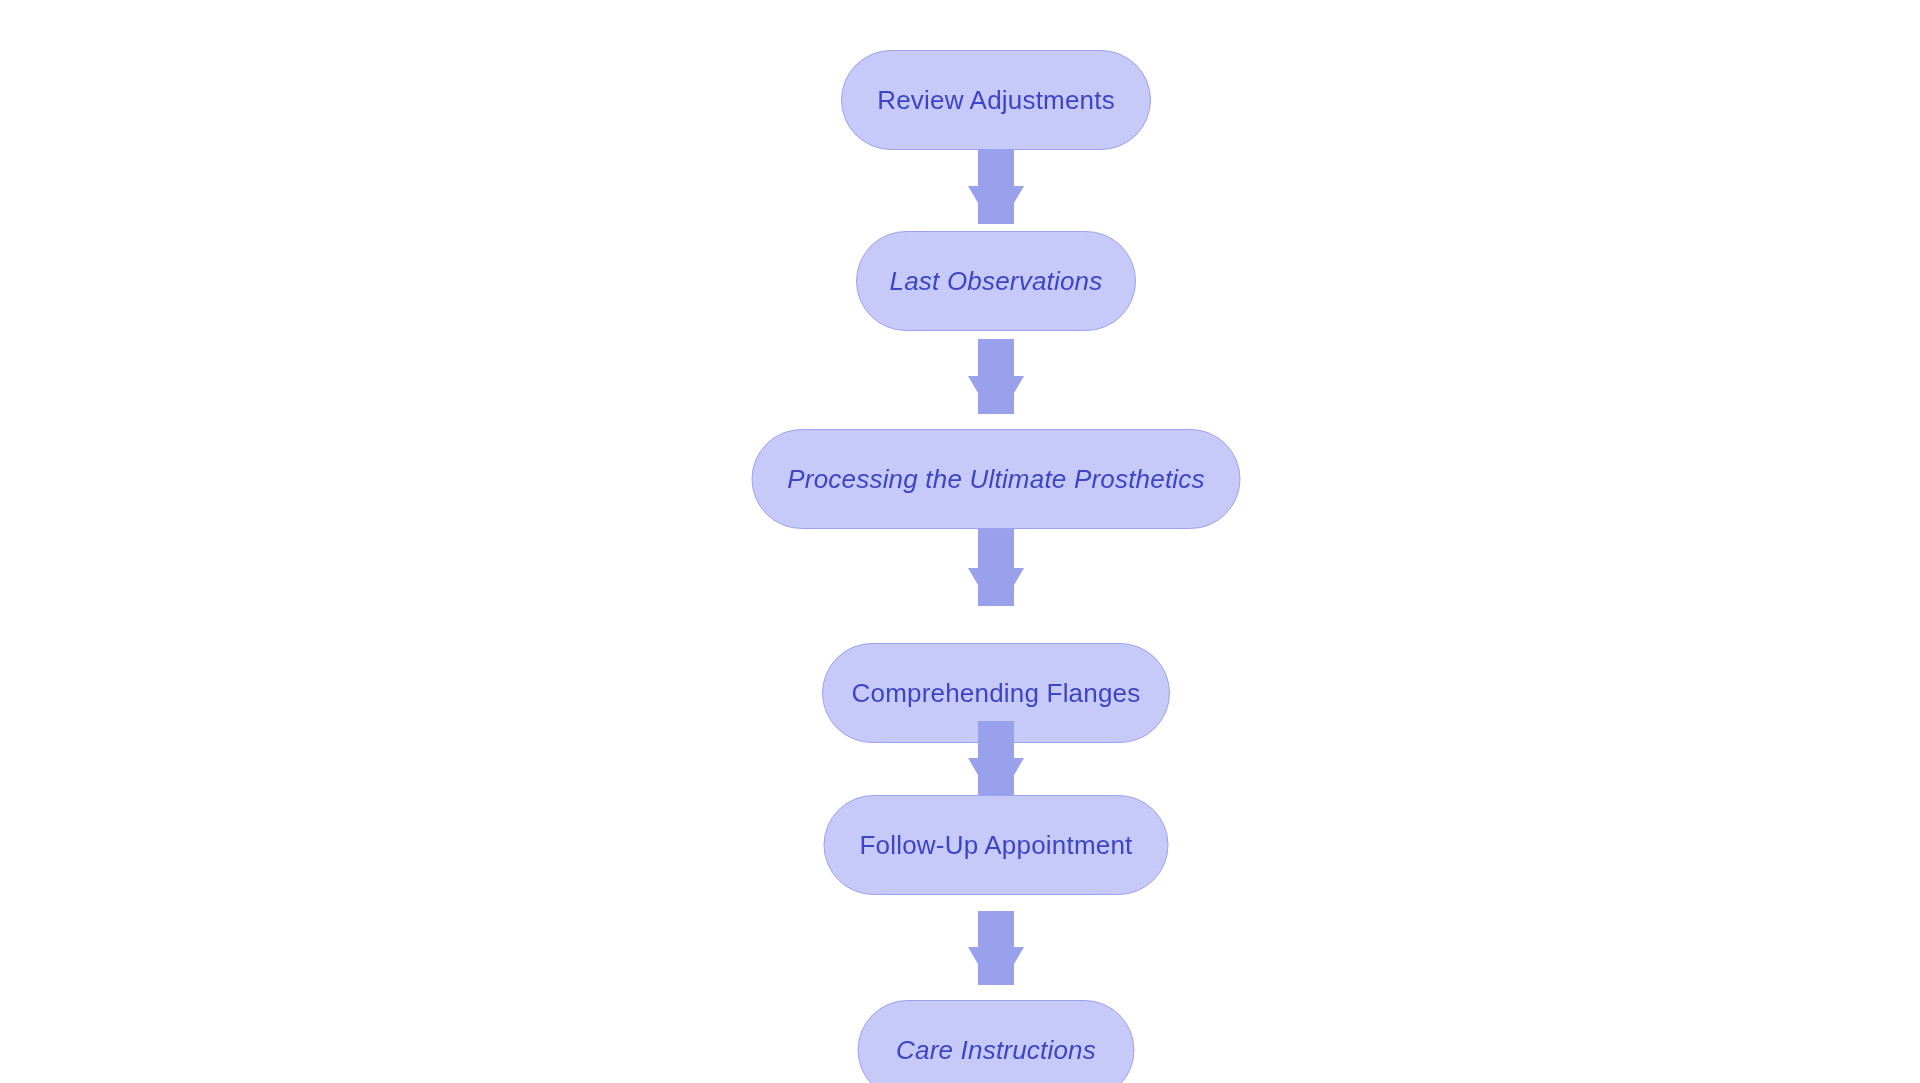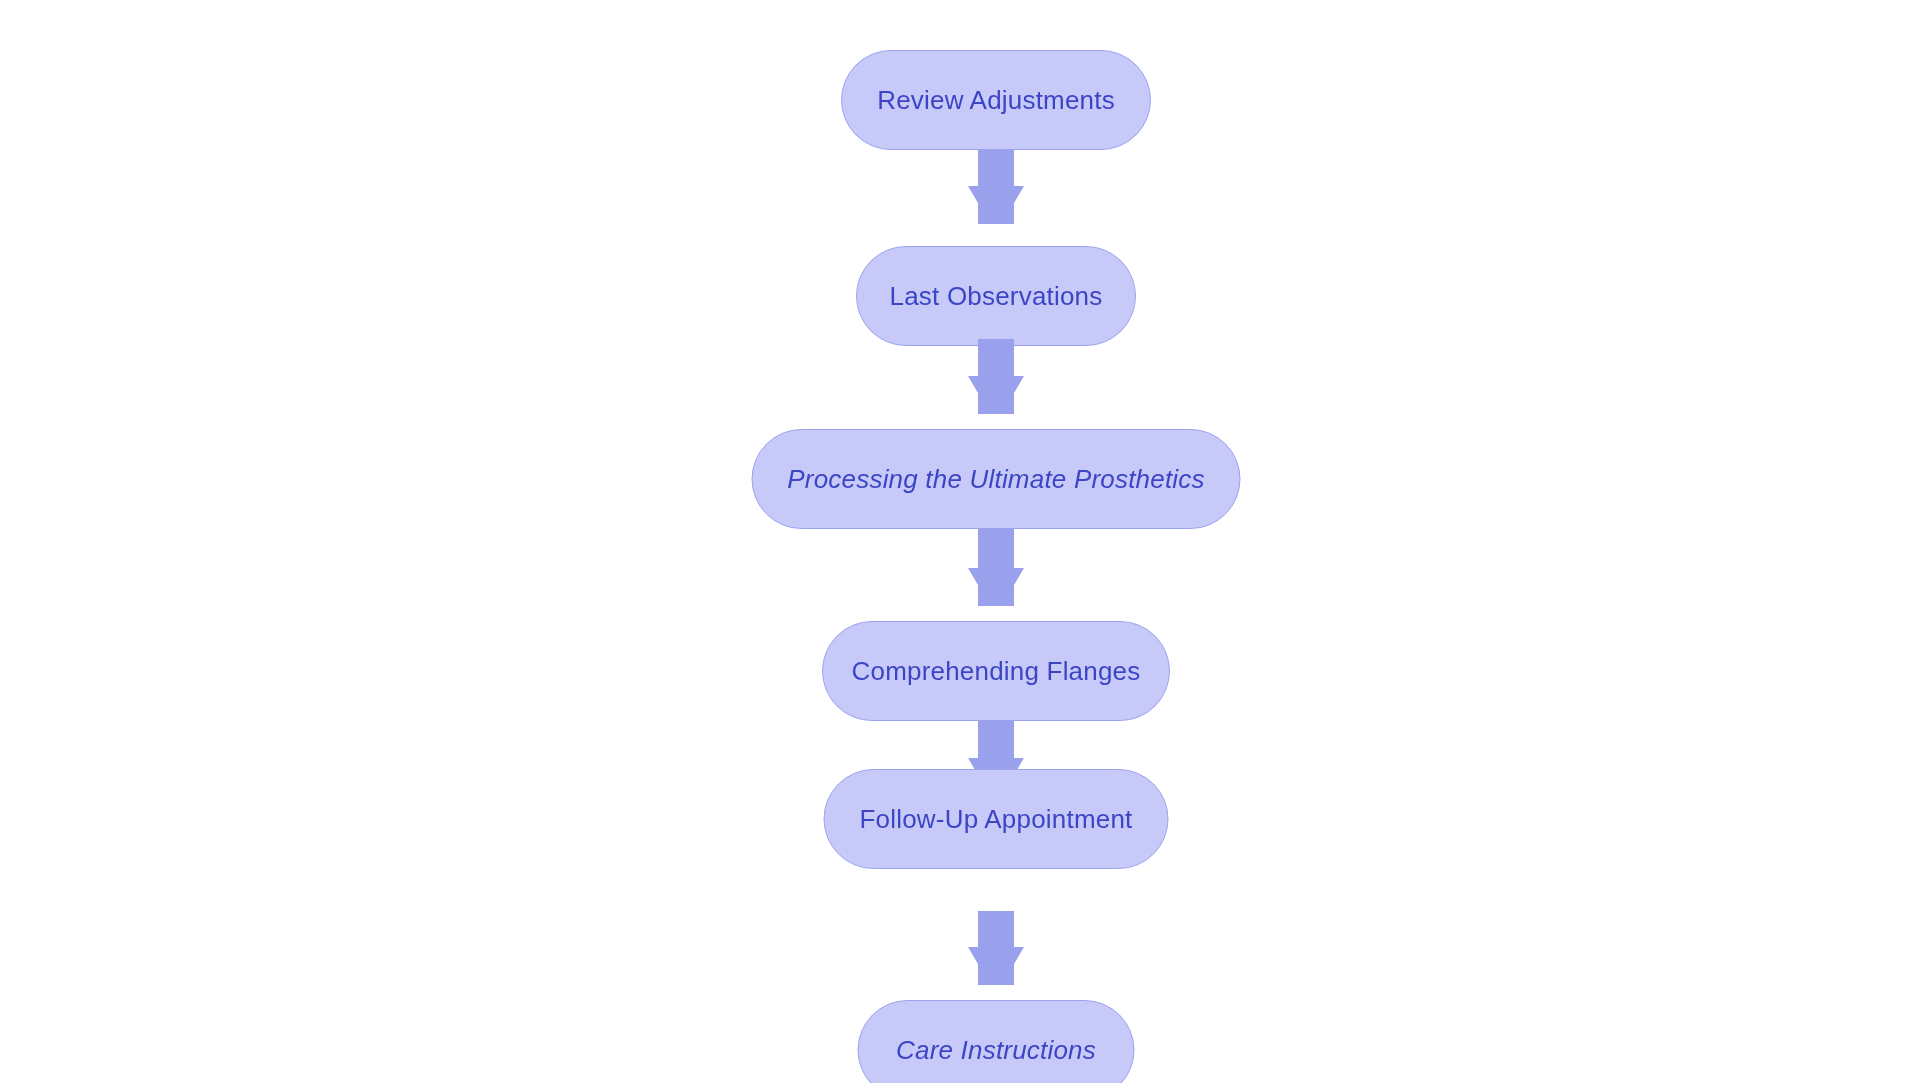--- a/index.html
+++ b/index.html
@@ -72,48 +72,48 @@
 
   <div class="node" style="top:14px; width:310px;">
     <span>Review Adjustments</span>
   </div>
 
   <div class="arrow" style="top:114px; height:89px;">
     <div class="stem"></div>
     <div class="head"></div>
   </div>
 
-  <div class="node" style="top:210px; width:280px;">
+  <div class="node" style="top:195px; width:280px;font-style:italic;">
     <span>Last Observations</span>
   </div>
 
   <div class="arrow" style="top:303px; height:90px;">
     <div class="stem"></div>
     <div class="head"></div>
   </div>
 
   <div class="node" style="top:393px; width:489px;font-style:italic;">
     <span>Processing the Ultimate Prosthetics</span>
   </div>
 
   <div class="arrow" style="top:493px; height:92px;">
     <div class="stem"></div>
     <div class="head"></div>
   </div>
 
-  <div class="node" style="top:585px; width:348px;align-items:center;">
+  <div class="node" style="top:607px; width:348px;align-items:center;">
     <span>Comprehending Flanges</span>
   </div>
 
   <div class="arrow" style="top:685px; height:90px;">
     <div class="stem"></div>
     <div class="head"></div>
   </div>
 
-  <div class="node" style="top:733px; width:345px;">
+  <div class="node" style="top:759px; width:345px;">
     <span>Follow-Up Appointment</span>
   </div>
 
   <div class="arrow" style="top:875px; height:89px;">
     <div class="stem"></div>
     <div class="head"></div>
   </div>
 
   <div class="node" style="top:964px; width:277px;font-style:italic;">
     <span>Care Instructions</span>

